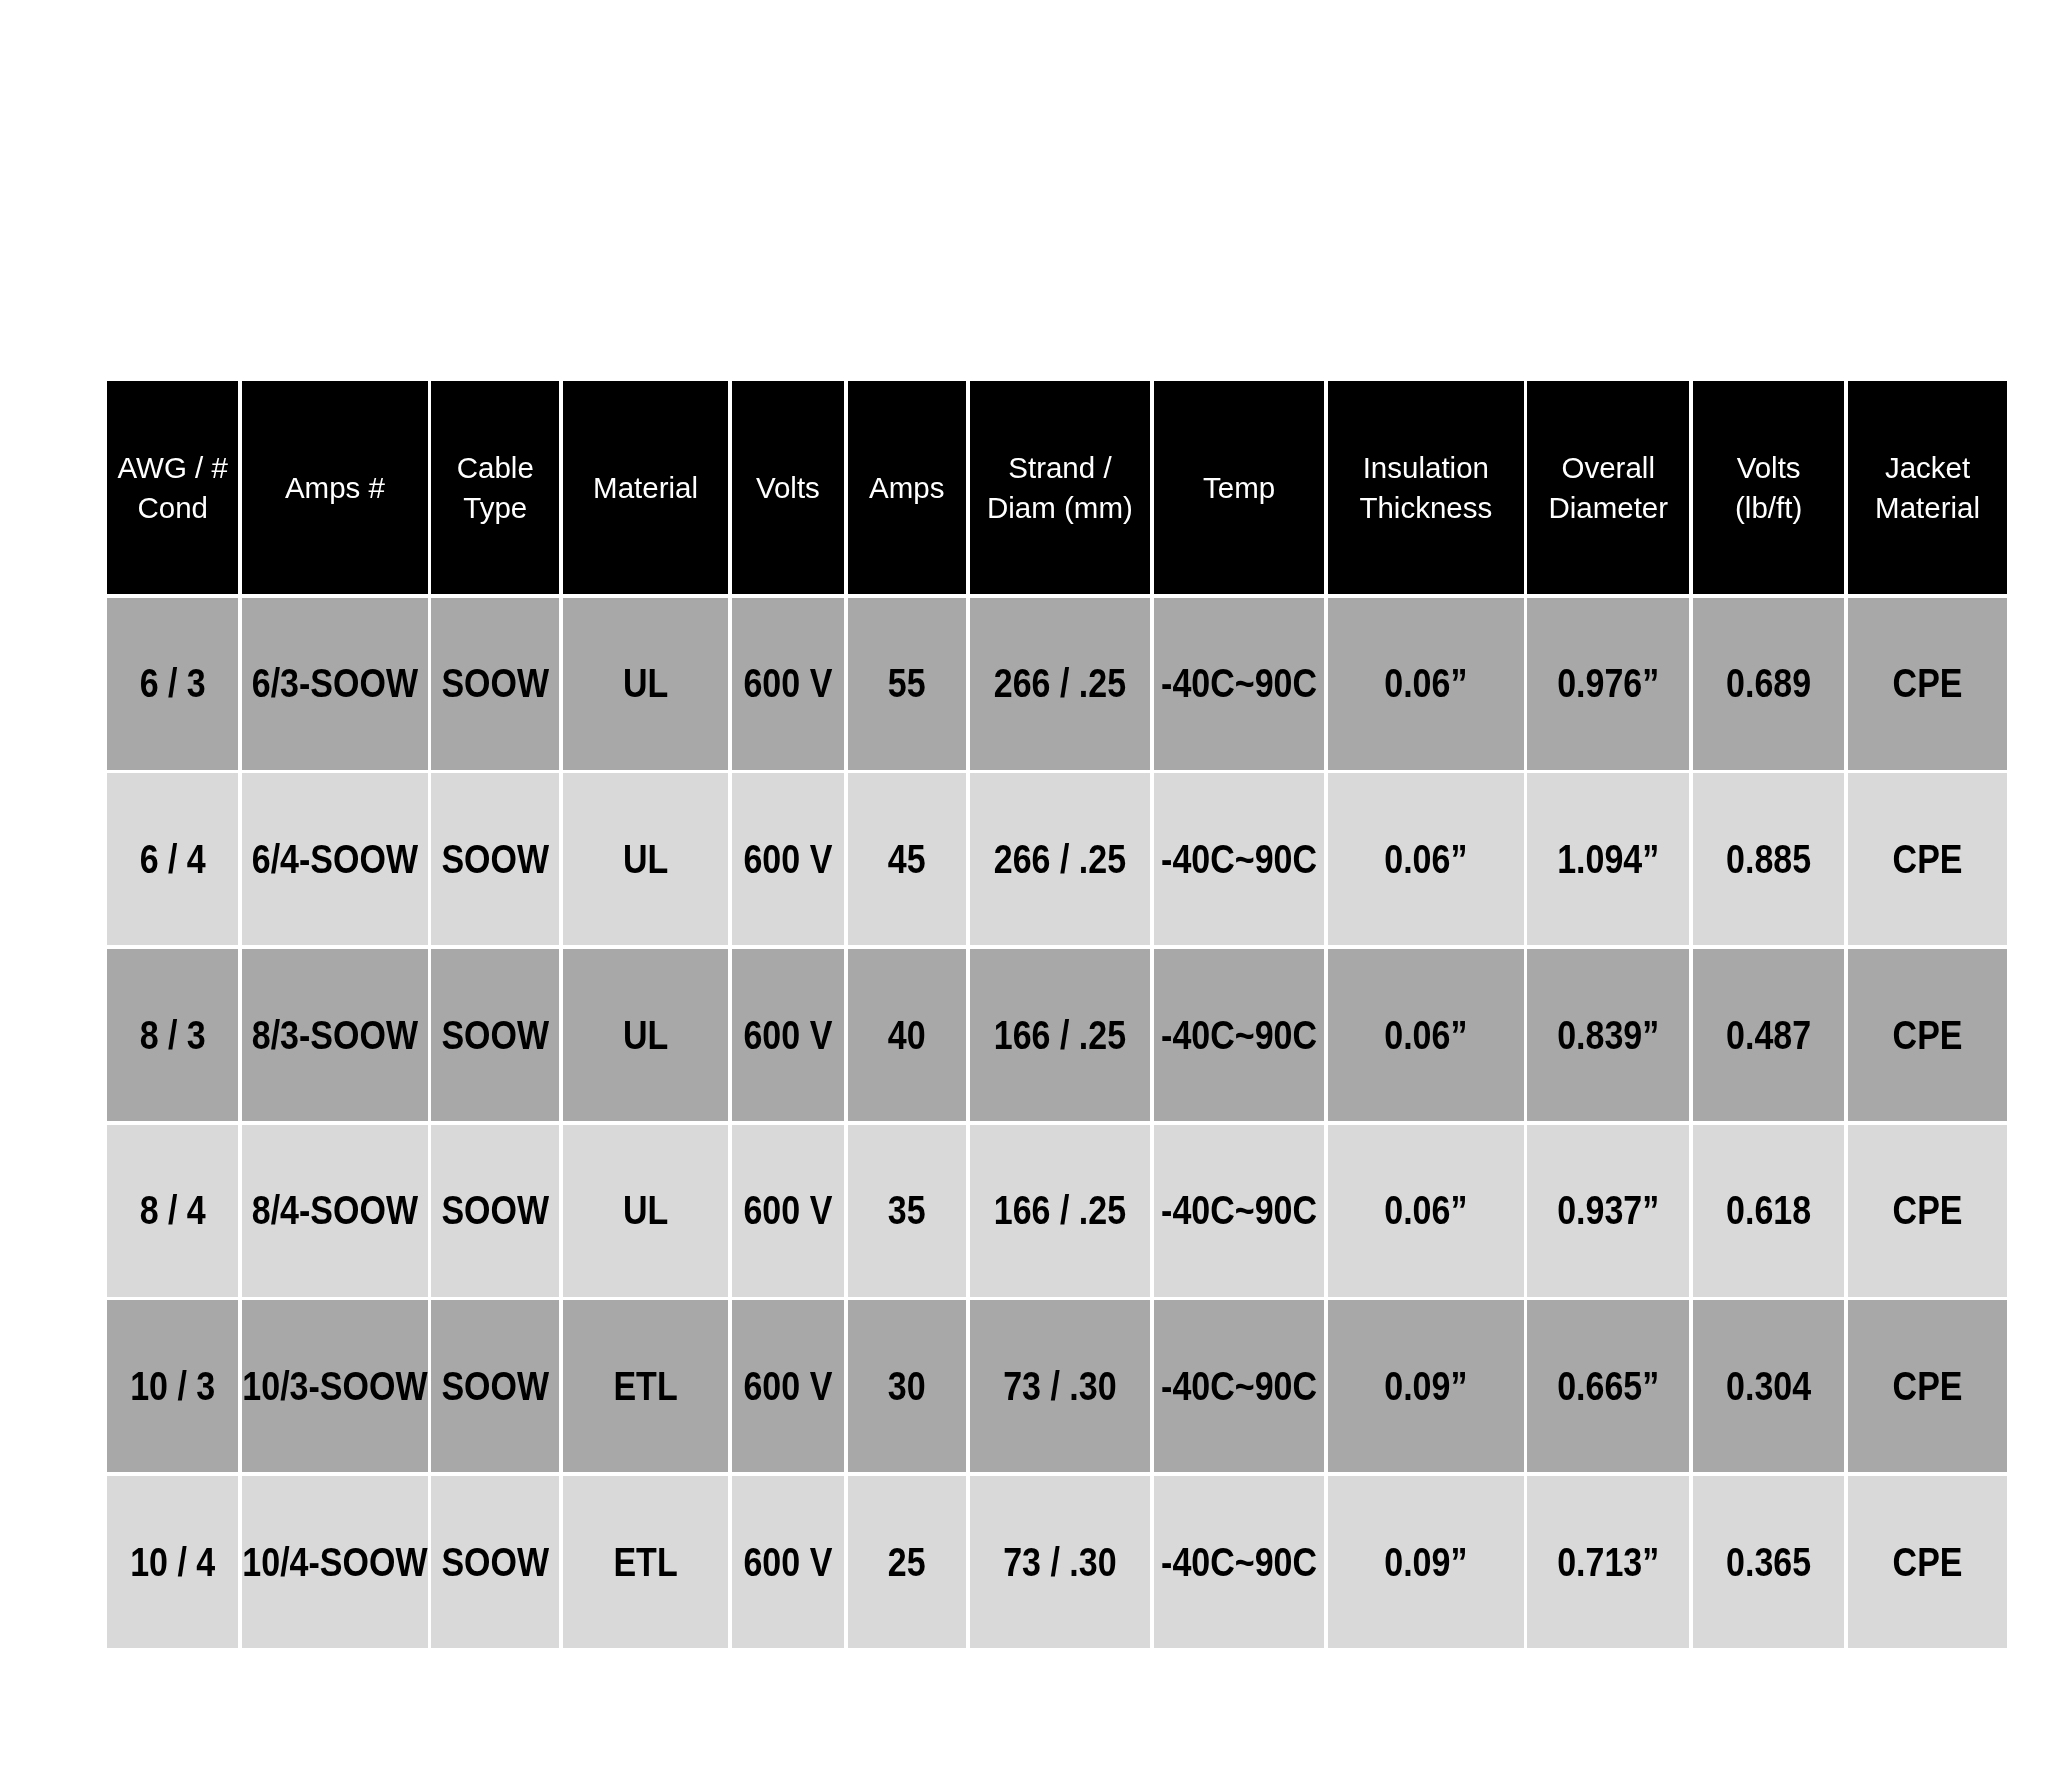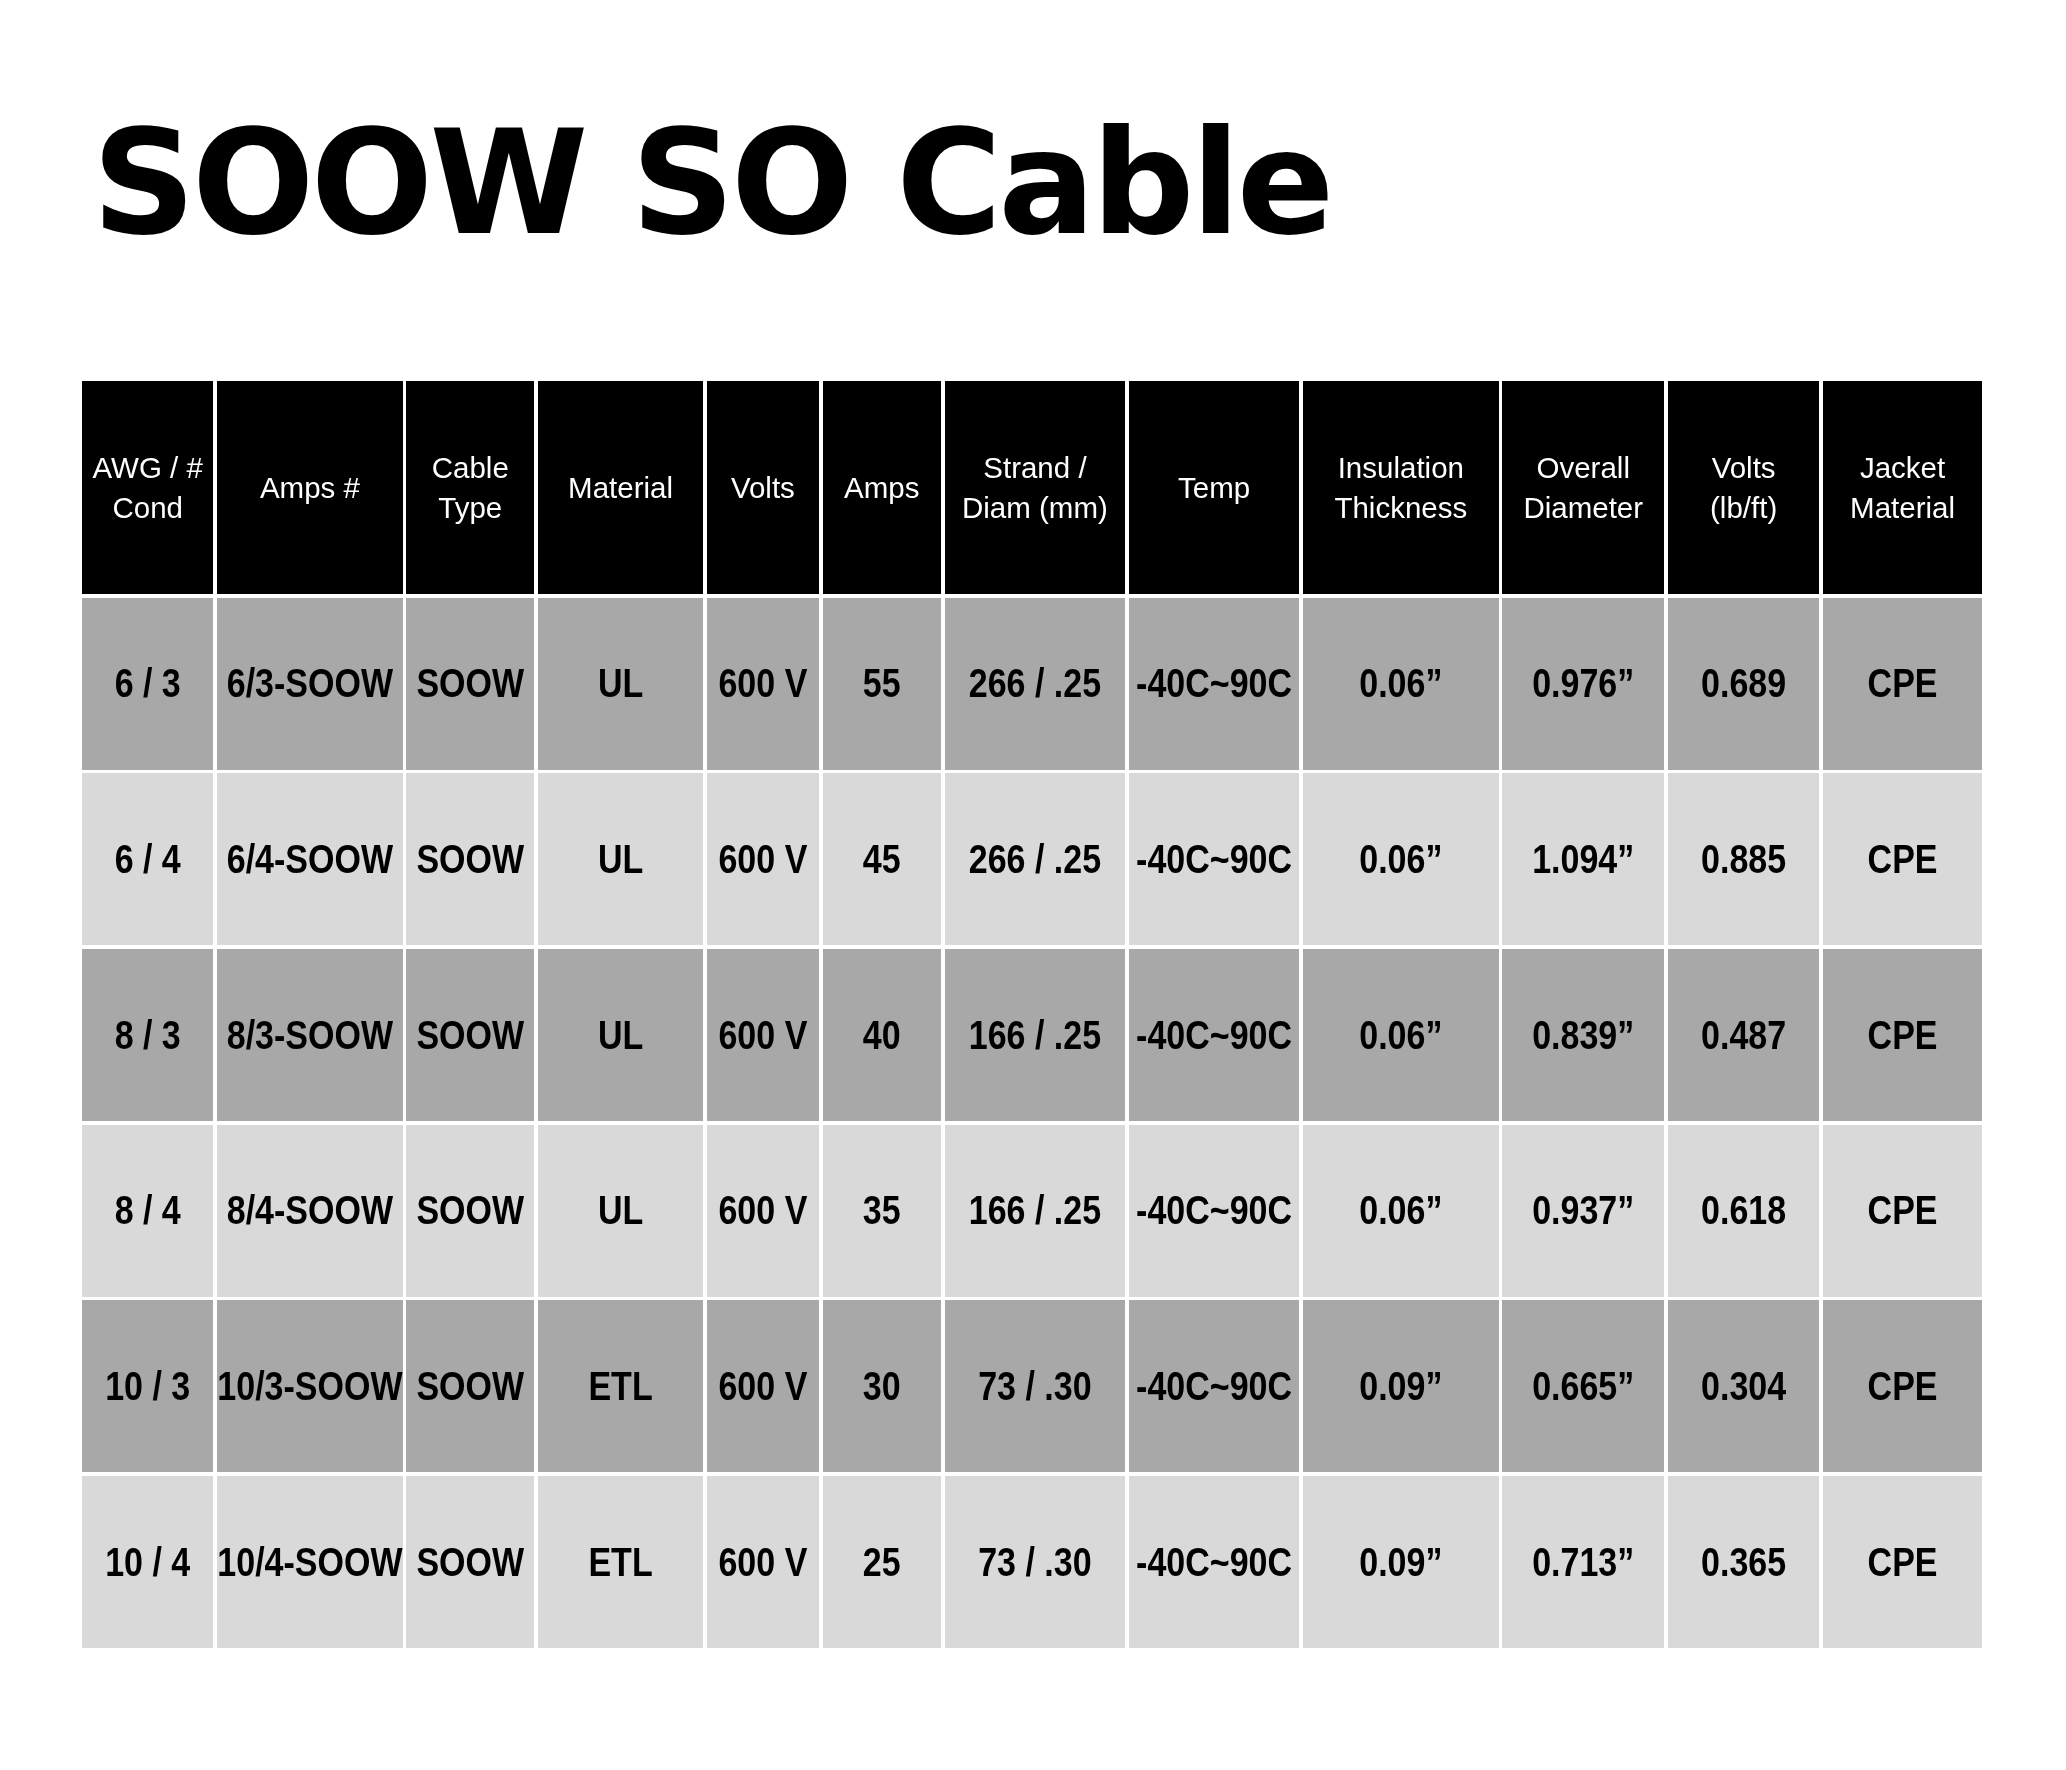--- a/index.html
+++ b/index.html
@@ -35,21 +35,21 @@
     font-family: "DejaVu Sans", sans-serif;
     font-weight: 400;
     font-size: 80px;
     line-height: 1;
     letter-spacing: -0.7px;
     color: #000000;
     white-space: nowrap;
   }
   .spec-table {
     position: absolute;
-    left: 82px;
+    left: 107px;
     top: 381px;
     width: 1900px;
     display: grid;
     grid-template-columns: 182fr 257fr 177fr 229fr 155fr 164fr 250fr 236fr 271fr 224fr 210fr 220fr;
     gap: 3.7px;
     background: #ffffff;
   }
   .trow { display: contents; }
   .th {
     height: 213px;
@@ -79,21 +79,20 @@
     display: inline-block;
     transform: scaleY(1.18);
   }
   .trow:nth-child(even) .td { background: #a8a8a8; }
   .trow:nth-child(odd):not(:first-child) .td { background: #d9d9d9; }
 </style>
 </head>
 <body>
 
 <div class="page">
-  <h1 class="page-title">SOOW SO Cable</h1>
 
   <div class="spec-table">
     <div class="trow">
       <div class="th">AWG / #
 Cond</div>
       <div class="th">Amps #</div>
       <div class="th">Cable
 Type</div>
       <div class="th">Material</div>
       <div class="th">Volts</div>

